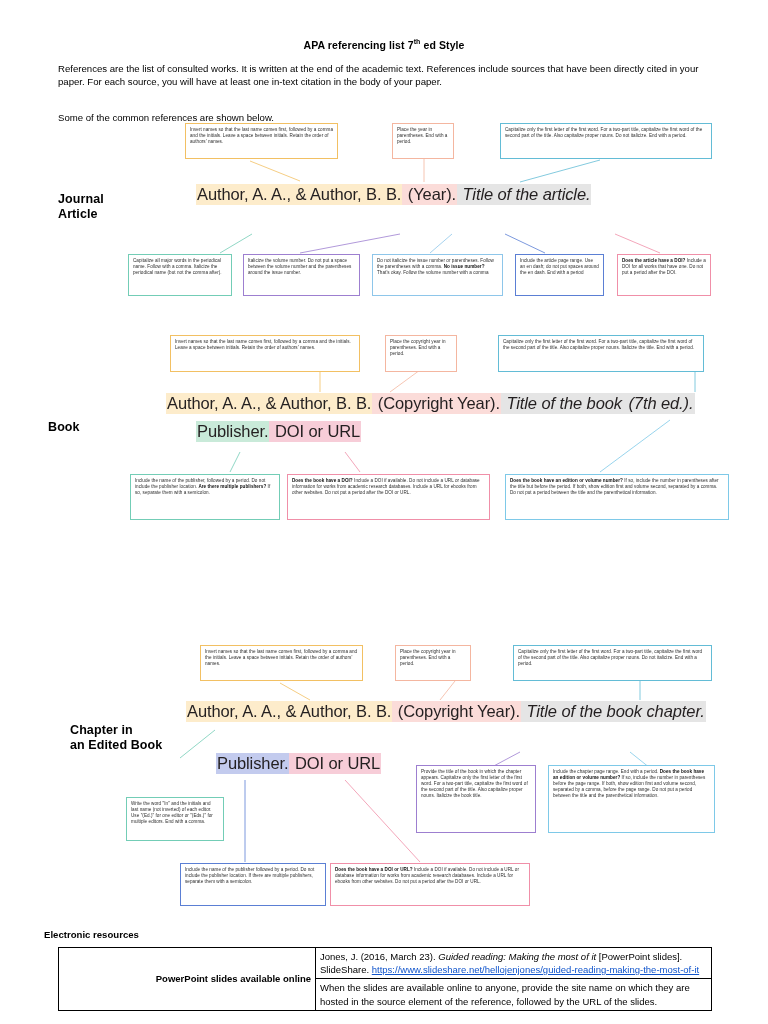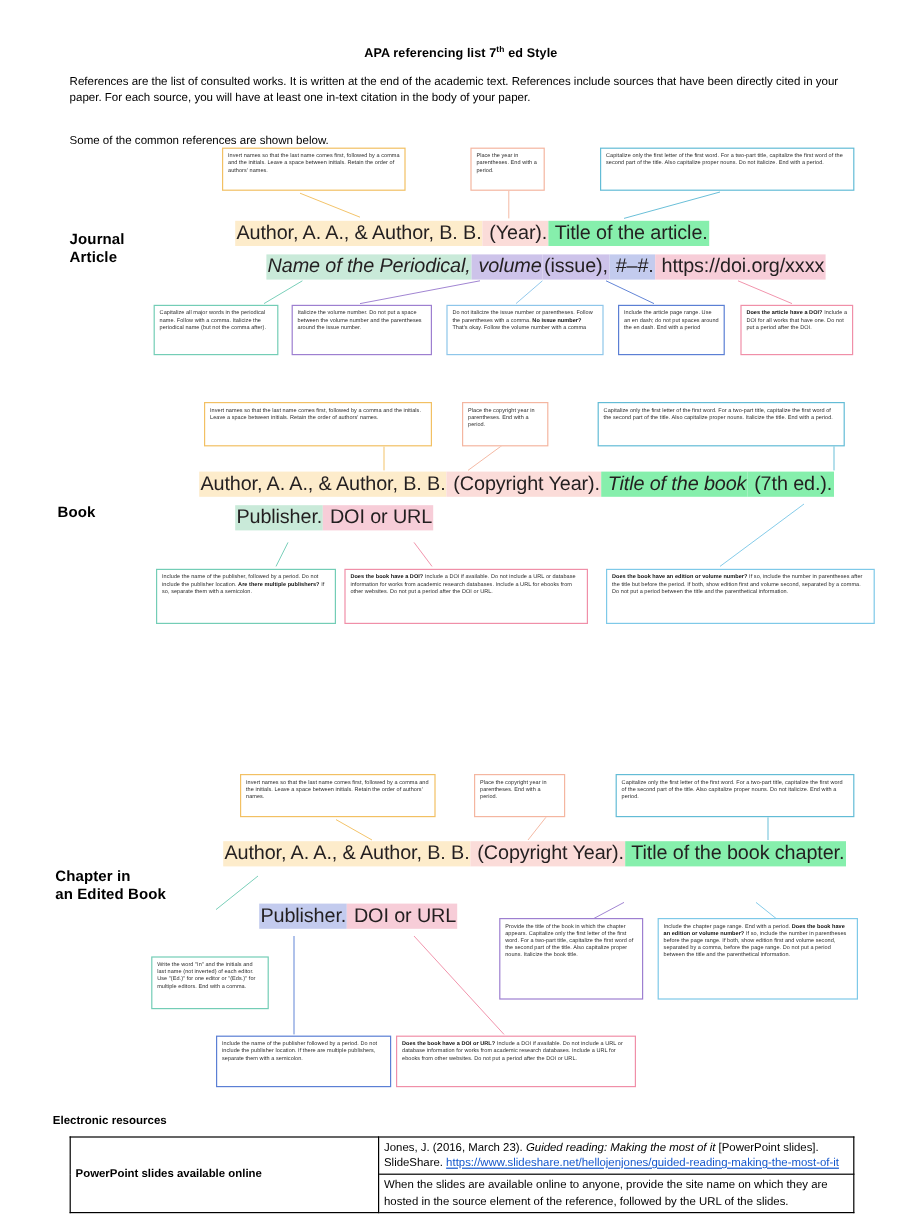--- a/index.html
+++ b/index.html
@@ -50,21 +50,21 @@
 
   
   .formula{
     position:absolute;white-space:nowrap;
     font-size:16.5px;line-height:23px;letter-spacing:-.1px;
     color:#231f20;
   }
   .hl{padding:1px 1px 2px 1px;}
   .hl.cream   {background:#fdeccb;}
   .hl.rose    {background:#fbdcd9;}
-  .hl.teal    {background:#86efac;}
+  .hl.teal    {background:#e5e5e5;font-style:italic;}
   .hl.mint    {background:#c9ead9;}
   .hl.lilac   {background:#cdc3ea;}
   .hl.periw   {background:#c3cbee;}
   .hl.pink    {background:#f7cdd8;}
   .hl.mauve   {background:#d9cdee;}
   .it{font-style:italic;}
 
   
   .connectors{position:absolute;left:0;top:0;width:768px;height:1024px;pointer-events:none;}
 
@@ -75,21 +75,21 @@
   }
   .er-table{
     position:absolute;left:58px;top:947px;width:654px;
     border-collapse:collapse;table-layout:fixed;
   }
   .er-table td{
     border:1px solid #000;vertical-align:top;
     font-size:9.5px;line-height:13.2px;padding:2px 4px;
   }
   .er-label{
-    text-align:left;font-weight:bold;vertical-align:middle !important;
+    text-align:right;font-weight:bold;vertical-align:middle !important;
     width:248px;
   }
   .er-link{color:#1155cc;text-decoration:underline;word-break:break-all;}
   .er-it{font-style:italic;}
 </style>
 </head>
 <body>
 
 <div class="page">
 
@@ -135,23 +135,20 @@
     <span>Article</span>
   </div>
 
   <div class="note amber" style="left:185px;top:123px;width:153px;height:36px;">Invert names so that the last name comes first, followed by a comma and the initials. Leave a space between initials. Retain the order of authors' names.</div>
   <div class="note peach" style="left:392px;top:123px;width:62px;height:36px;">Place the year in parentheses. End with a period.</div>
   <div class="note cyan" style="left:500px;top:123px;width:212px;height:36px;">Capitalize only the first letter of the first word. For a two-part title, capitalize the first word of the second part of the title. Also capitalize proper nouns. Do not italicize. End with a period.</div>
 
   <div class="formula" style="left:196px;top:183px;">
     <span class="hl cream">Author, A. A., &amp; Author, B. B.</span><span class="hl rose"> (Year).</span><span class="hl teal"> Title of the article.</span>
   </div>
-  <div class="formula" style="left:222px;top:211px;">
-    <span class="hl mint it">Name of the Periodical,</span><span class="hl lilac it"> volume</span><span class="hl lilac">(issue),</span><span class="hl periw"> #–#.</span><span class="hl pink"> https://doi.org/xxxx</span>
-  </div>
 
   <div class="note teal" style="left:128px;top:254px;width:104px;height:42px;">Capitalize all major words in the periodical name. Follow with a comma. Italicize the periodical name (but not the comma after).</div>
   <div class="note violet" style="left:243px;top:254px;width:117px;height:42px;">Italicize the volume number. Do not put a space between the volume number and the parentheses around the issue number.</div>
   <div class="note sky" style="left:372px;top:254px;width:131px;height:42px;">Do not italicize the issue number or parentheses. Follow the parentheses with a comma. <b>No issue number?</b> That's okay. Follow the volume number with a comma</div>
   <div class="note blue" style="left:515px;top:254px;width:89px;height:42px;">Include the article page range. Use an en dash; do not put spaces around the en dash. End with a period</div>
   <div class="note pink" style="left:617px;top:254px;width:94px;height:42px;"><b>Does the article have a DOI?</b> Include a DOI for all works that have one. Do not put a period after the DOI.</div>
 
   <div class="row-label" style="left:48px;top:420px;">
     <span>Book</span>
   </div>
@@ -164,21 +161,21 @@
     <span class="hl cream">Author, A. A., &amp; Author, B. B.</span><span class="hl rose"> (Copyright Year).</span><span class="hl teal it"> Title of the book</span><span class="hl teal"> (7th ed.).</span>
   </div>
   <div class="formula" style="left:196px;top:420px;">
     <span class="hl mint">Publisher.</span><span class="hl pink"> DOI or URL</span>
   </div>
 
   <div class="note teal" style="left:130px;top:474px;width:150px;height:46px;">Include the name of the publisher, followed by a period. Do not include the publisher location. <b>Are there multiple publishers?</b> If so, separate them with a semicolon.</div>
   <div class="note pink" style="left:287px;top:474px;width:203px;height:46px;"><b>Does the book have a DOI?</b> Include a DOI if available. Do not include a URL or database information for works from academic research databases. Include a URL for ebooks from other websites. Do not put a period after the DOI or URL.</div>
   <div class="note lightblue" style="left:505px;top:474px;width:224px;height:46px;"><b>Does the book have an edition or volume number?</b> If so, include the number in parentheses after the title but before the period. If both, show edition first and volume second, separated by a comma. Do not put a period between the title and the parenthetical information.</div>
 
-  <div class="row-label" style="left:46px;top:723px;">
+  <div class="row-label" style="left:70px;top:723px;">
     <span>Chapter in</span><br>
     <span>an Edited Book</span>
   </div>
 
   <div class="note amber" style="left:200px;top:645px;width:163px;height:36px;">Invert names so that the last name comes first, followed by a comma and the initials. Leave a space between initials. Retain the order of authors' names.</div>
   <div class="note peach" style="left:395px;top:645px;width:76px;height:36px;">Place the copyright year in parentheses. End with a period.</div>
   <div class="note cyan" style="left:513px;top:645px;width:199px;height:36px;">Capitalize only the first letter of the first word. For a two-part title, capitalize the first word of the second part of the title. Also capitalize proper nouns. Do not italicize. End with a period.</div>
 
   <div class="formula" style="left:186px;top:700px;">
     <span class="hl cream">Author, A. A., &amp; Author, B. B.</span><span class="hl rose"> (Copyright Year).</span><span class="hl teal"> Title of the book chapter.</span>

